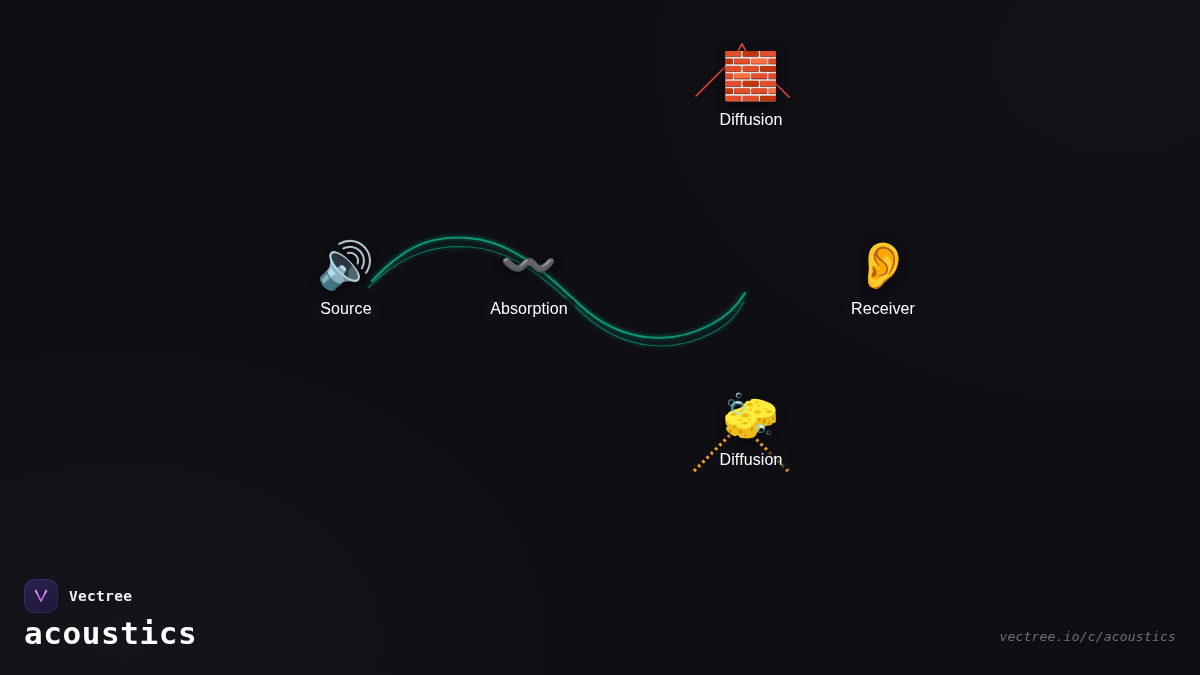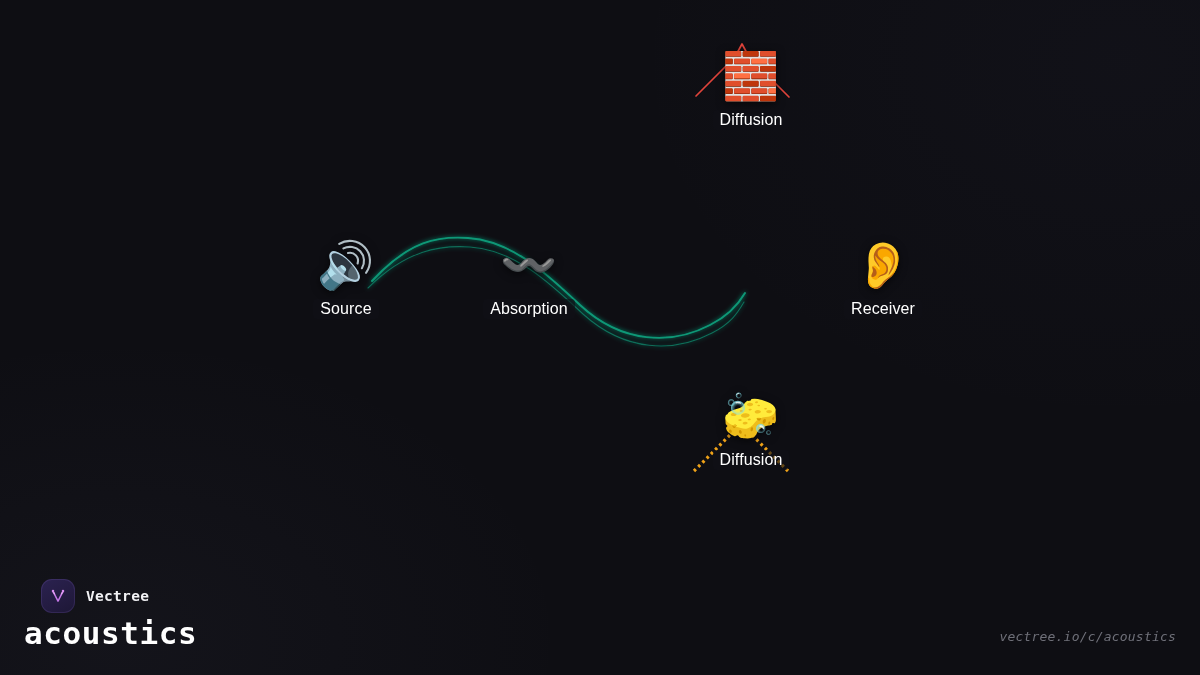--- a/index.html
+++ b/index.html
@@ -67,21 +67,20 @@
     bottom: 0;
     height: 112px;
   }
   .brand-row {
     position: absolute;
     left: 24px;
     top: 16px;
     display: flex;
     align-items: center;
     gap: 11px;
-    margin-left: 17px;
   }
   .brand-logo {
     width: 34px;
     height: 34px;
     border-radius: 11px;
     background: linear-gradient(150deg, #2b2250 0%, #241c42 55%, #1d1736 100%);
     box-shadow: inset 0 0 0 1px rgba(150,120,220,0.16);
     display: flex;
     align-items: center;
     justify-content: center;

